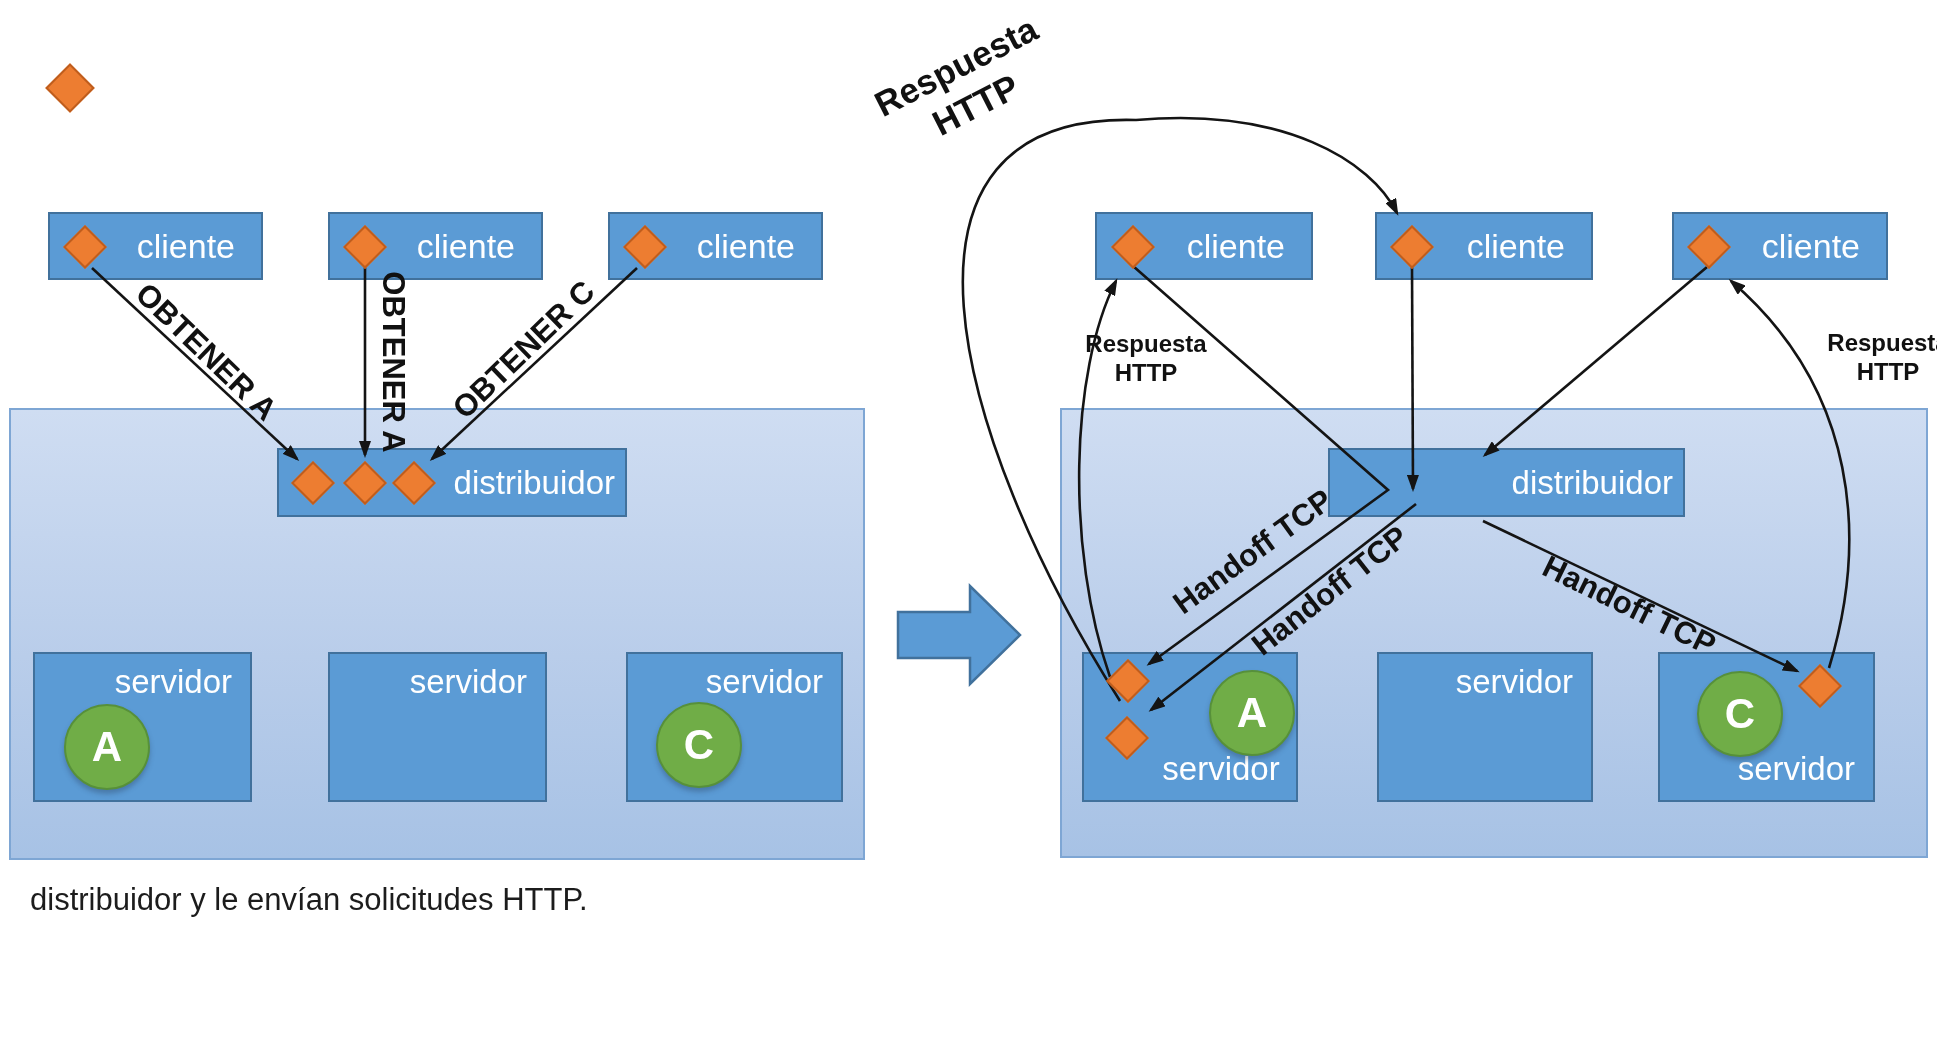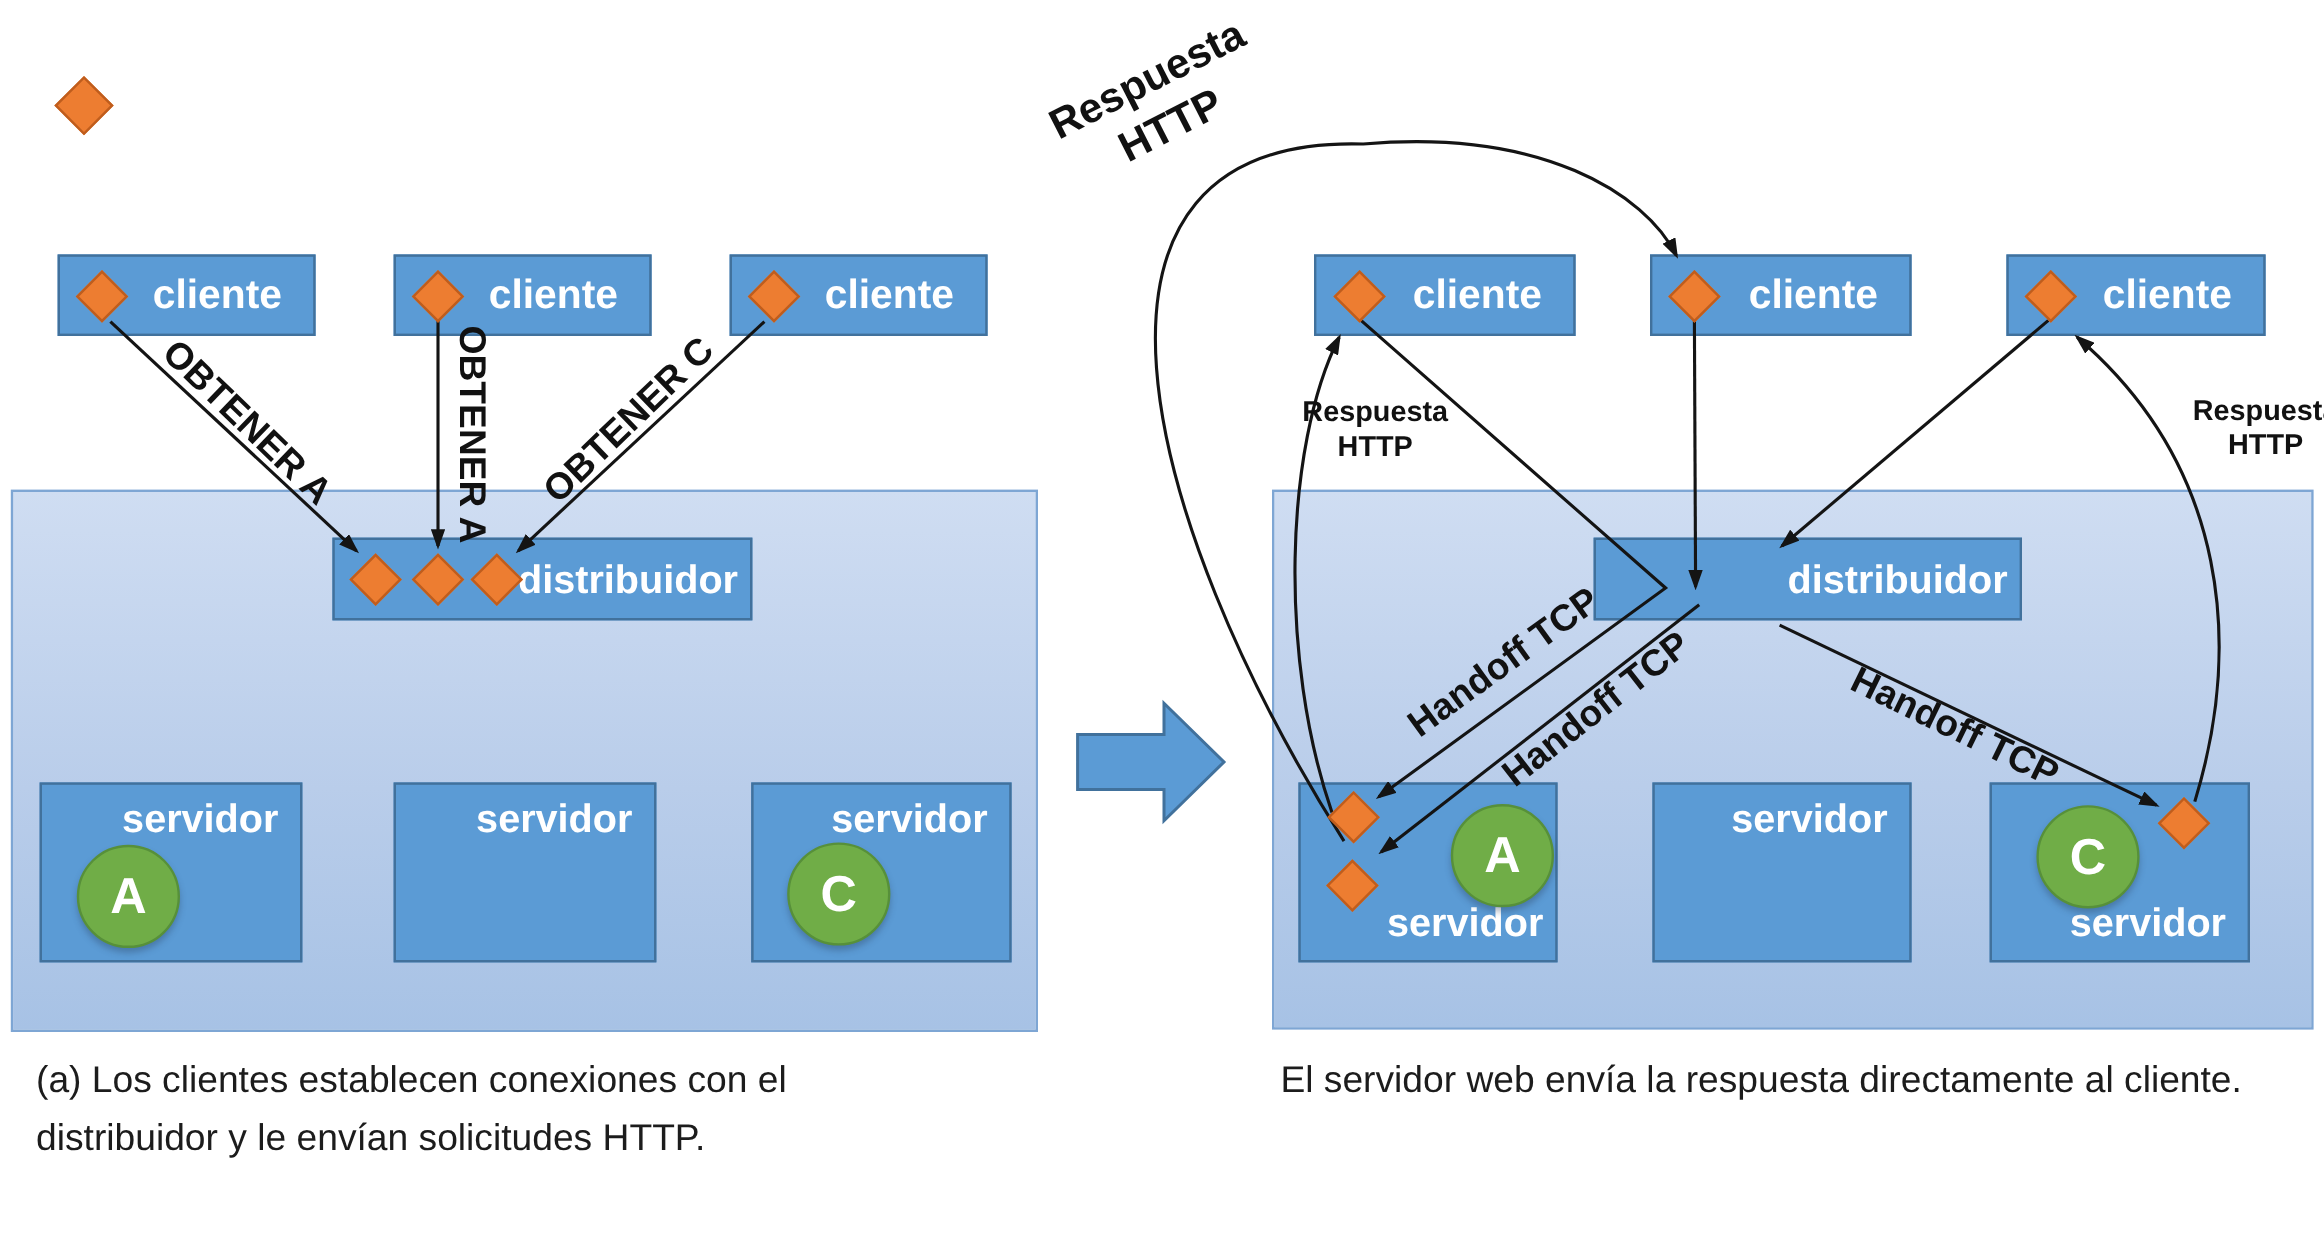--- a/index.html
+++ b/index.html
@@ -1,21 +1,21 @@
 <!DOCTYPE html>
 <html><head>
 <meta charset="utf-8">
 <style>
   html,body{margin:0;padding:0;background:#ffffff;}
   .stage{position:relative;width:1937px;height:1038px;background:#ffffff;overflow:hidden;
          font-family:"Liberation Sans","DejaVu Sans",sans-serif;}
   .panel{position:absolute;background:linear-gradient(180deg,#cfddf2 0%,#b9cdea 55%,#a7c2e5 100%);
          border:2px solid #7ea6d4;box-sizing:border-box;}
   .bluebox{position:absolute;background:#5b9bd5;border:2px solid #41719c;box-sizing:border-box;
-           color:#fff;display:flex;align-items:center;font-weight:700;}
+           color:#fff;display:flex;align-items:center;font-weight:400;}
   .client-box{justify-content:flex-end;padding-right:26px;font-size:34px;}
   .dist-box{justify-content:flex-end;padding-right:10px;font-size:33px;}
   .server-box{font-size:33px;}
   .sv-tr{align-items:flex-start;justify-content:flex-end;padding:9px 18px;}
   .sv-bc{align-items:flex-end;justify-content:center;padding:9px 0 12px 62px;}
   .sv-br{align-items:flex-end;justify-content:flex-end;padding:9px 18px 12px;}
   .diamond{position:absolute;width:27px;height:27px;background:#ed7d31;border:2px solid #bf5d1d;
            transform:translate(-50%,-50%) rotate(45deg);}
   .diamond.lg{width:31px;height:31px;}
   .gcircle{position:absolute;width:86px;height:86px;border-radius:50%;background:#70ad47;
@@ -163,20 +163,18 @@
     <div>Respuesta</div>
     <div>HTTP</div>
   </div>
 
   <div class="lbl lbl2" style="left:1888px;top:357px;font-size:24px;transform:translate(-50%,-50%)">
     <div>Respuesta</div>
     <div>HTTP</div>
   </div>
 
   <div class="caption" style="left:30px;top:876px">
-    <div>(a) Los clientes establecen conexiones con el</div>
     <div>distribuidor y le envían solicitudes HTTP.</div>
   </div>
   <div class="caption" style="left:1067px;top:876px">
-    <div>El servidor web envía la respuesta directamente al cliente.</div>
   </div>
 
 </div>
 
 </body></html>

